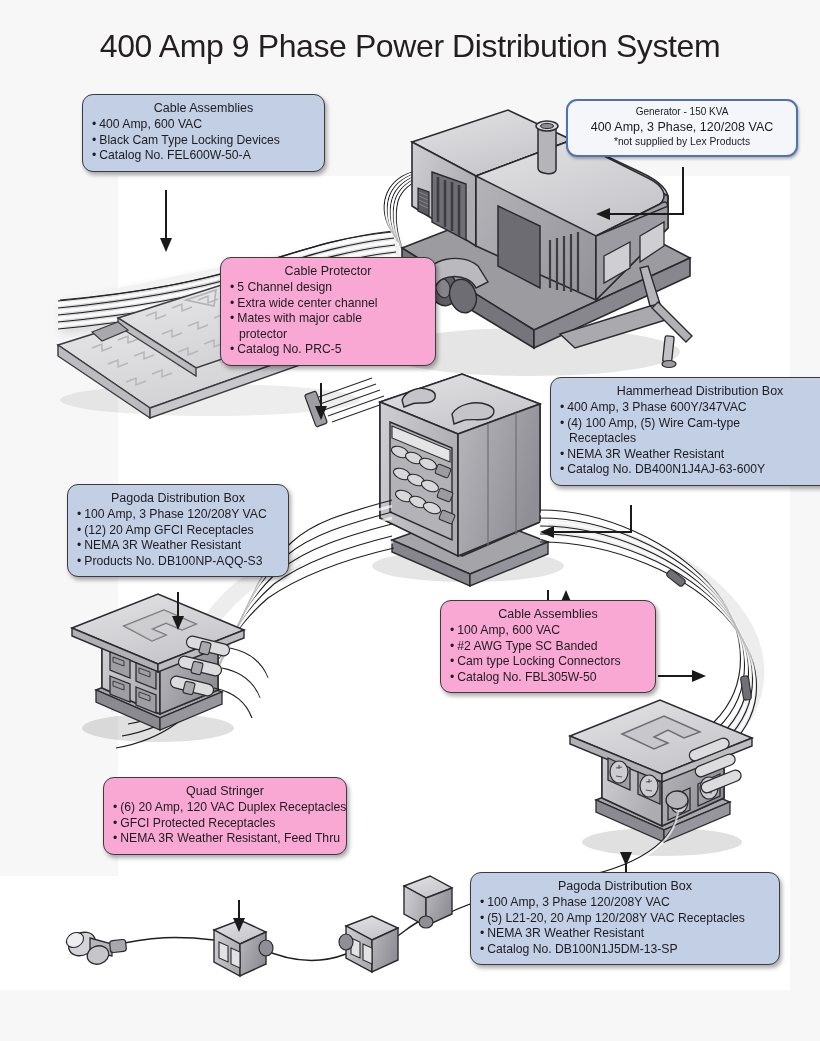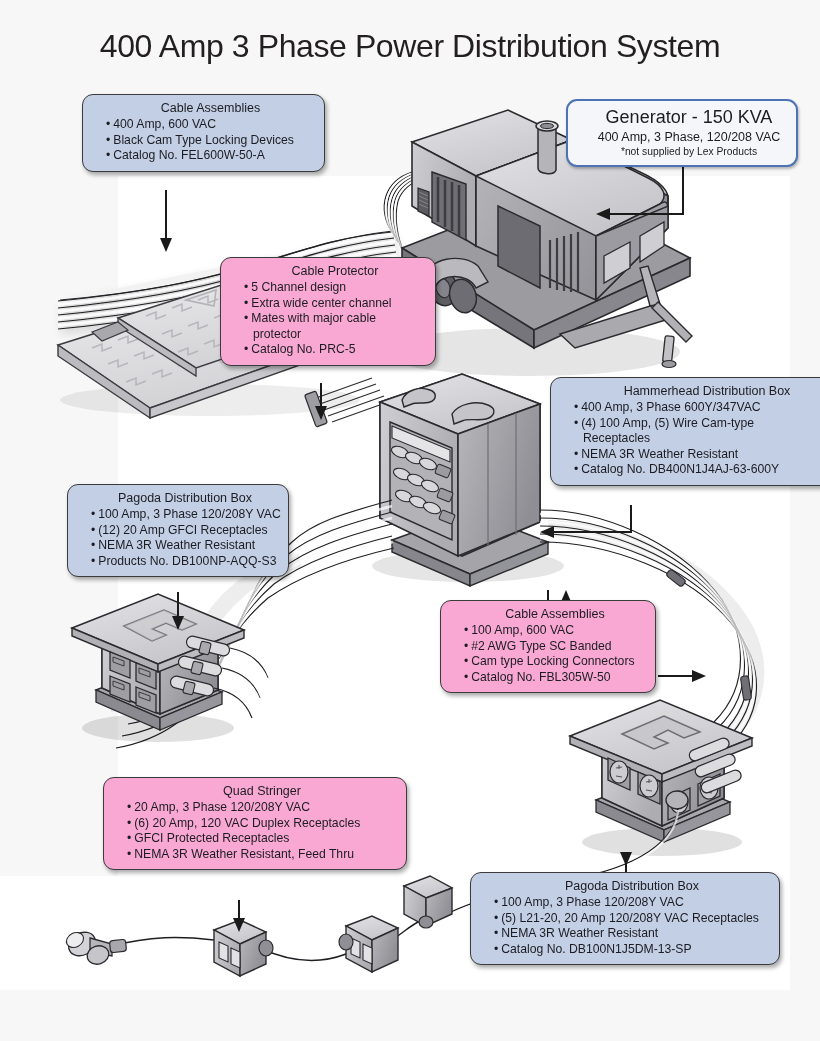--- a/index.html
+++ b/index.html
@@ -34,21 +34,21 @@
     font-size: 32px;
     font-weight: 400;
     letter-spacing: -0.4px;
     color: #231f20;
     font-family: "Liberation Sans", sans-serif;
   }
   
   .callout {
     position: absolute;
     border-radius: 11px;
-    padding: 5px 9px 7px 23px;
+    padding: 5px 9px 7px 9px;
     color: #1c1c22;
     line-height: 1.28;
     box-shadow: 2px 3px 4px rgba(0,0,0,0.33);
   }
   .callout.light {
     background: #c3cfe5;
     border: 1.3px solid #3b3b3b;
   }
   .callout.dark {
     background: #f9a8d4;
@@ -78,32 +78,32 @@
     padding-left: 9px;
     text-indent: 0;
   }
   .callout li::before { content: ""; }
   .callout li .bullet { margin-right: 3px; }
   
   .callout .g-line {
     text-align: center;
     white-space: nowrap;
   }
-  .callout .g-line.l1 { font-size: 18px; }
+  .callout .g-line.l1 { font-size: 10px; }
   .callout .g-line.l2 { font-size: 12.5px; }
   .callout .g-line.l3 { font-size: 10.3px; }
 
   
   #co-cable-top    { left: 82px;  top: 94px;  width: 243px; }
   #co-generator    { left: 566px; top: 99px;  width: 232px; }
   #co-protector    { left: 220px; top: 257px; width: 216px; }
   #co-hammerhead   { left: 550px; top: 377px; width: 300px; }
   #co-pagoda-top   { left: 67px;  top: 484px; width: 222px; }
   #co-cable-mid    { left: 440px; top: 600px; width: 216px; }
-  #co-quad         { left: 103px; top: 777px; width: 304px; border-radius: 11px; }
+  #co-quad         { left: 103px; top: 777px; width: 244px; border-radius: 11px; }
   #co-pagoda-bot   { left: 470px; top: 872px; width: 310px; }
 </style>
 </head>
 <body>
 
 <div id="page">
 
   <div class="bg-band" style="left:0;top:0;width:820px;height:176px;"></div>
   <div class="bg-band" style="left:0;top:176px;width:118px;height:700px;"></div>
   <div class="bg-band" style="left:0;top:990px;width:820px;height:51px;"></div>
@@ -633,21 +633,21 @@
       <polygon points="626,866 620,852 632,852"></polygon>
       <polygon points="706,676 692,670 692,682"></polygon>
     </g>
 
     <g>
       <path d="M566 640 L 566 596" stroke="#1a1a1a" stroke-width="2" fill="none"></path>
       <polygon points="566,590 560,604 572,604" fill="#1a1a1a"></polygon>
     </g>
   </svg>
 
-  <div id="page-title">400 Amp 3 Phase Power Distribution System</div>
+  <div id="page-title">400 Amp 9 Phase Power Distribution System</div>
 
   <div class="callout light" id="co-cable-top">
     <div class="c-title">Cable Assemblies</div>
     <ul>
       <li><span class="bullet">•</span><span>400 Amp, 600 VAC</span></li>
       <li><span class="bullet">•</span><span>Black Cam Type Locking Devices</span></li>
       <li><span class="bullet">•</span><span>Catalog No. FEL600W-50-A</span></li>
     </ul>
   </div>
 
@@ -695,21 +695,20 @@
       <li><span class="bullet">•</span><span>100 Amp, 600 VAC</span></li>
       <li><span class="bullet">•</span><span>#2 AWG Type SC Banded</span></li>
       <li><span class="bullet">•</span><span>Cam type Locking Connectors</span></li>
       <li><span class="bullet">•</span><span>Catalog No. FBL305W-50</span></li>
     </ul>
   </div>
 
   <div class="callout dark" id="co-quad">
     <div class="c-title">Quad Stringer</div>
     <ul>
-      <li><span class="bullet">•</span><span>20 Amp, 3 Phase 120/208Y VAC</span></li>
       <li><span class="bullet">•</span><span>(6) 20 Amp, 120 VAC Duplex Receptacles</span></li>
       <li><span class="bullet">•</span><span>GFCI Protected Receptacles</span></li>
       <li><span class="bullet">•</span><span>NEMA 3R Weather Resistant, Feed Thru</span></li>
     </ul>
   </div>
 
   <div class="callout light" id="co-pagoda-bot">
     <div class="c-title">Pagoda Distribution Box</div>
     <ul>
       <li><span class="bullet">•</span><span>100 Amp, 3 Phase 120/208Y VAC</span></li>

